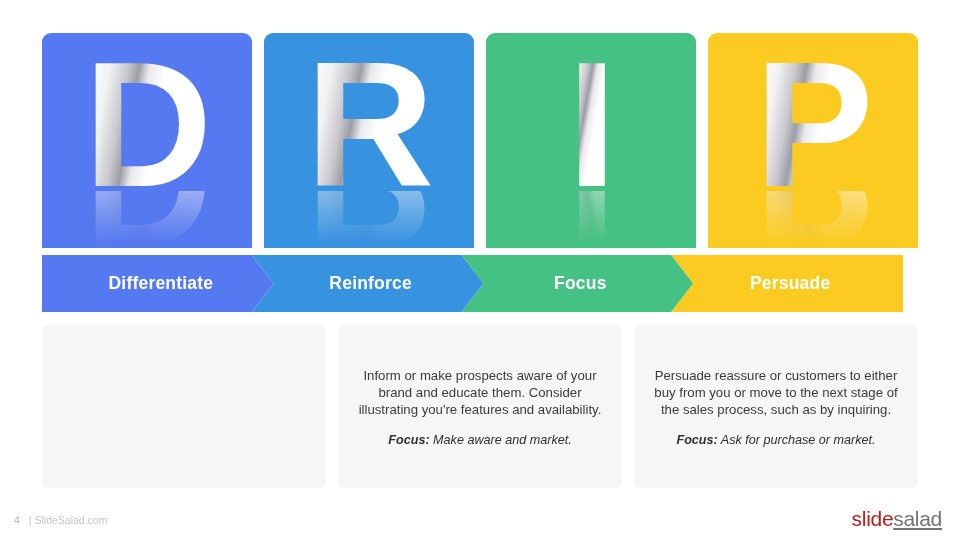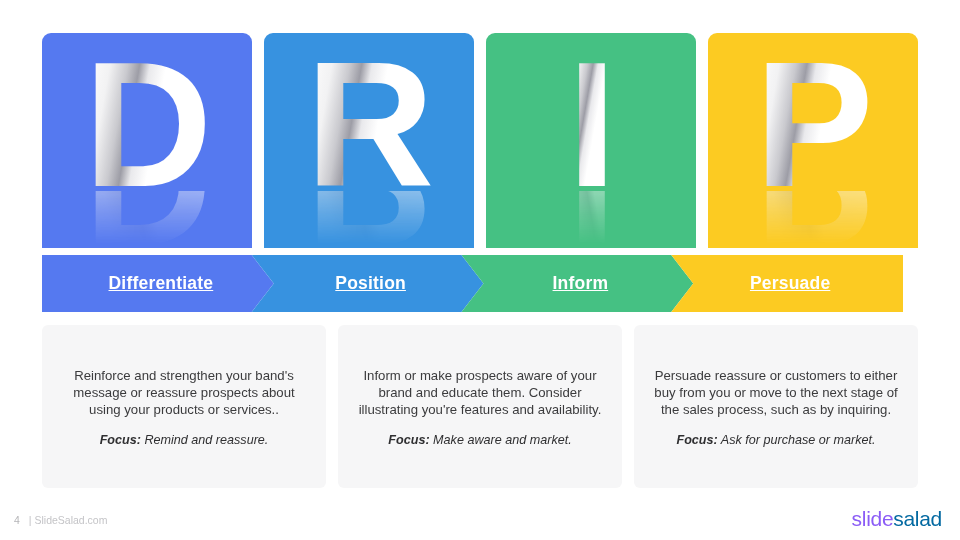--- a/index.html
+++ b/index.html
@@ -130,21 +130,20 @@
   }
   .chev-label {
     position: relative;
     z-index: 2;
     color: #ffffff;
     font-size: 17.5px;
     font-weight: bold;
     letter-spacing: 0.2px;
     text-align: center;
     padding-left: 6px;
-    text-decoration: underline;
   }
 
   
   .cards {
     position: absolute;
     left: 42px;
     top: 325px;
     width: 876px;
     height: 163px;
     display: flex;
@@ -200,22 +199,22 @@
   .footer-page { color: #b4b4b7; }
   .footer-site { color: #c4c4c7; }
   .footer-logo {
     position: absolute;
     right: 18px;
     bottom: 9px;
     font-size: 21px;
     letter-spacing: -0.3px;
     user-select: none;
   }
-  .logo-slide { color: #8b5cf6; }
-  .logo-salad { color: #0369a1; }
+  .logo-slide { color: #b91c1c; }
+  .logo-salad { color: #737373; text-decoration: underline; }
 </style>
 </head>
 <body style="background: rgb(255, 255, 255);">
 
 <div class="slide">
 
   <div class="panels">
 
     <div class="panel" style="background: rgb(85, 121, 240);">
       <div class="letter-wrap">
@@ -257,44 +256,39 @@
 
   <div class="chevrons">
 
     <div class="chev first">
       <div class="shape" style="background: rgb(85, 121, 240);"></div>
       <span class="chev-label">Differentiate</span>
     </div>
 
     <div class="chev notched">
       <div class="shape" style="background: rgb(55, 146, 224);"></div>
-      <span class="chev-label">Position</span>
+      <span class="chev-label">Reinforce</span>
     </div>
 
     <div class="chev notched">
       <div class="shape" style="background: rgb(69, 193, 131);"></div>
-      <span class="chev-label">Inform</span>
+      <span class="chev-label">Focus</span>
     </div>
 
     <div class="chev last">
       <div class="shape" style="background: rgb(252, 203, 34);"></div>
       <span class="chev-label">Persuade</span>
     </div>
 
   </div>
 
   <div class="cards">
 
 
     <div class="card">
-      <p class="card-body">Reinforce and strengthen your band's message or reassure prospects about using your products or services..</p>
-      <p class="card-focus">
-        <span class="focus-key">Focus:</span>
-        <span class="focus-value">Remind and reassure.</span>
-      </p>
     </div>
 
     <div class="card">
       <p class="card-body">Inform or make prospects aware of your brand and educate them. Consider illustrating you're features and availability.</p>
       <p class="card-focus">
         <span class="focus-key">Focus:</span>
         <span class="focus-value">Make aware and market.</span>
       </p>
     </div>
 

